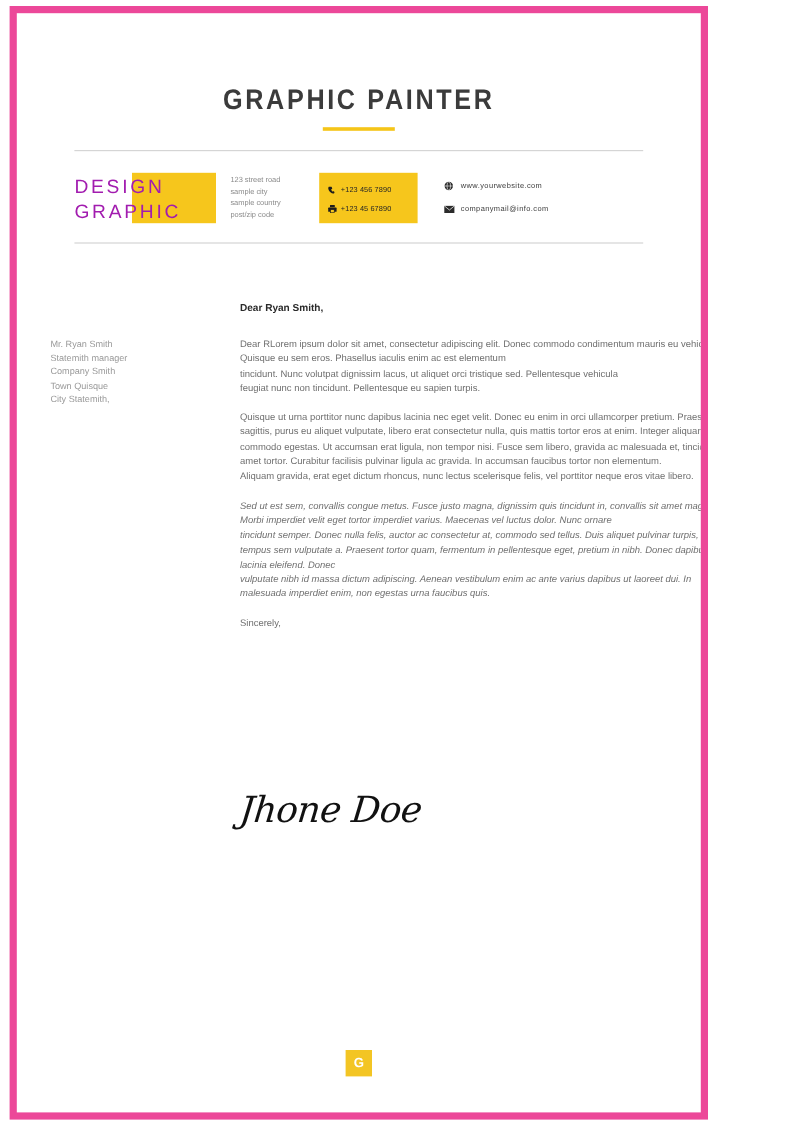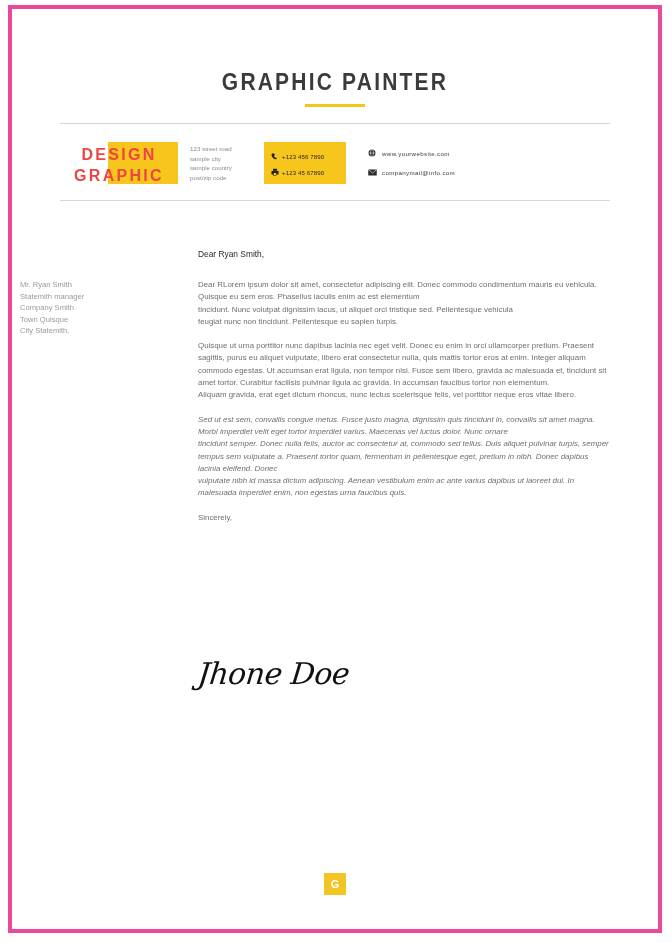--- a/index.html
+++ b/index.html
@@ -11,24 +11,24 @@
     width: 672px;
     height: 942px;
     font-family: "Liberation Sans", sans-serif;
     overflow: hidden;
   }
 
   .page {
     position: absolute;
     left: 8px;
     top: 5px;
-    width: 654px;
+    width: 582px;
     height: 928px;
     background: #ffffff;
-    border: 4px solid #ec4899;
+    border: 6px solid #ec4899;
     box-sizing: border-box;
     overflow: hidden;
   }
 
   
   .masthead {
     margin-top: 45px;
     text-align: center;
   }
   .arch-text {
@@ -92,25 +92,24 @@
     width: 70px;
     height: 42px;
     background: #f6c61c;
     z-index: 0;
   }
   .brand-line {
     position: relative;
     z-index: 1;
     font-family: "Liberation Sans", sans-serif;
     font-size: 16px;
-    font-weight: 700;
+    font-weight: 400;
     letter-spacing: 2.3px;
-    color: #ef4444;
+    color: #a21caf;
     line-height: 21px;
-    text-align: center;
   }
 
   .addr-block {
     flex: 0 0 66px;
     margin-left: 12px;
     padding-top: 2px;
   }
   .addr-line {
     font-size: 6.2px;
     line-height: 9.6px;
@@ -173,26 +172,26 @@
   
   .letter {
     position: relative;
     padding: 0 48px;
   }
   .salutation {
     position: absolute;
     left: 186px;
     top: 48px;
     font-size: 8.4px;
-    font-weight: 400;
+    font-weight: 700;
     color: #2a2a2a;
   }
   .recipient {
     position: absolute;
-    left: 8px;
+    left: 28px;
     top: 78px;
     width: 130px;
   }
   .recipient div {
     font-size: 7.6px;
     line-height: 11.6px;
     color: #9a9a9a;
     white-space: nowrap;
   }
   .body-col {

